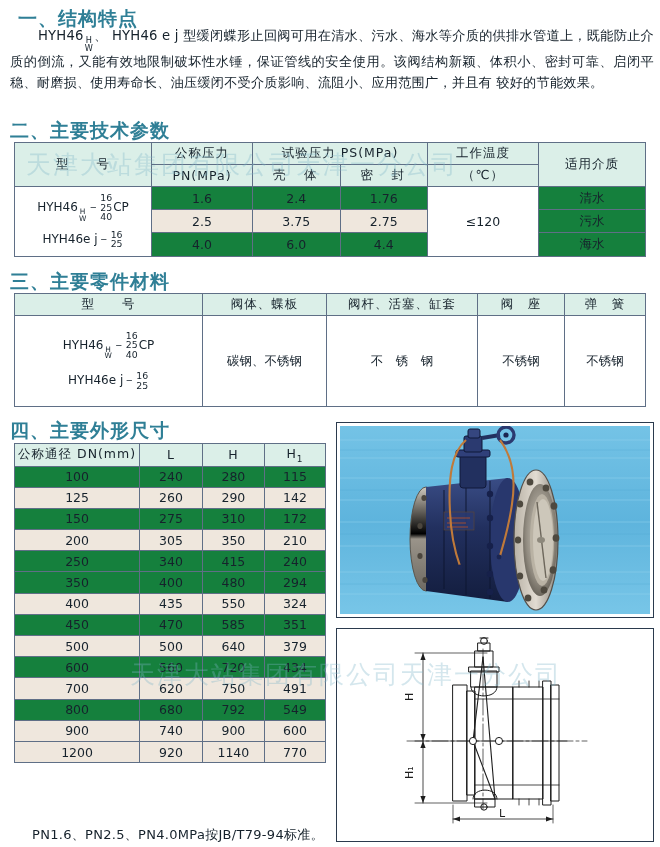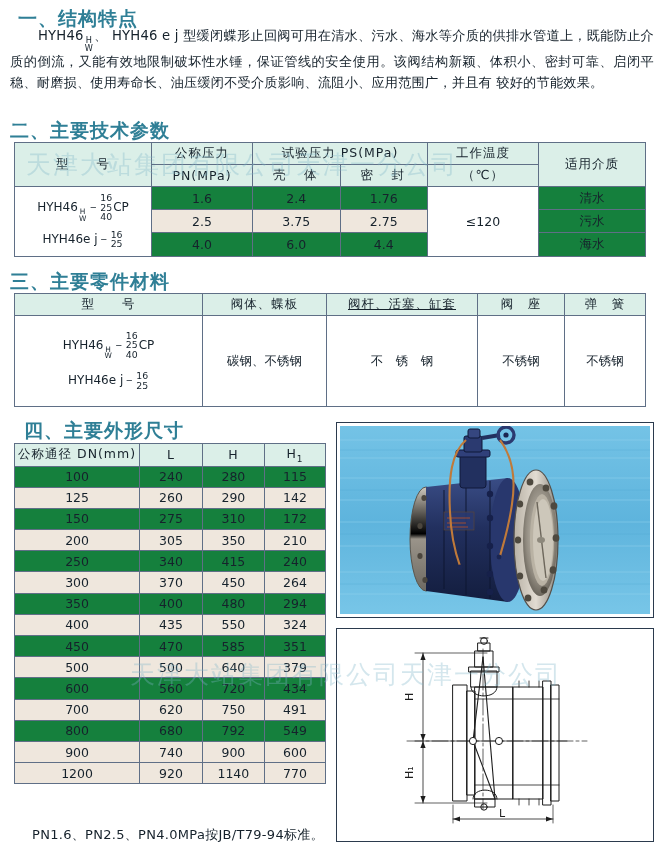--- a/index.html
+++ b/index.html
@@ -200,21 +200,21 @@
   </tbody>
     </table>
 
   <div class="sec-head" style="left:10px;top:269px;">三、主要零件材料</div>
 
   <table class="tbl-outer" id="material-table" style="left:14px;top:293px;width:632px;">
     <tbody>
         <tr>
       <th style="width:192px;">型　　号</th>
       <th style="width:124px;">阀体、蝶板</th>
-      <th style="width:154px;text-decoration:underline;">阀杆、活塞、缸套</th>
+      <th style="width:154px;">阀杆、活塞、缸套</th>
       <th style="width:84px;">阀　座</th>
       <th style="width:78px;margin-top:13px;">弹　簧</th>
     </tr>
     <tr>
       <td class="cell-model" style="height:78px;">
         <div>
           <span>HYH46</span><span class="frac">
                 <span>H</span>
                 <span>W</span>
               </span><span>－</span><span class="frac3">
@@ -232,21 +232,21 @@
         </div>
       </td>
       <td>碳钢、不锈钢</td>
       <td>不　锈　钢</td>
       <td>不锈钢</td>
       <td>不锈钢</td>
     </tr>
   </tbody>
     </table>
 
-  <div class="sec-head" style="left:24px;top:418px;">四、主要外形尺寸</div>
+  <div class="sec-head" style="left:10px;top:418px;">四、主要外形尺寸</div>
 
   <table class="tbl-outer" id="dim-table" style="left:14px;top:443px;width:312px;">
     <thead>
       <tr>
         <th style="width:130px;">公称通径 DN(mm)</th>
         <th style="width:62px;">L</th>
         <th style="width:60px;">H</th>
         <th style="width:60px;">H<sub>1</sub></th>
       </tr>
     </thead>
@@ -273,26 +273,20 @@
           <td class="beige">200</td>
           <td class="beige">305</td>
           <td class="beige">350</td>
           <td class="beige">210</td>
         </tr>
         <tr>
           <td class="white">250</td>
           <td class="white">340</td>
           <td class="white">415</td>
           <td class="white">240</td>
-        </tr>
-        <tr>
-          <td class="beige">300</td>
-          <td class="beige">370</td>
-          <td class="beige">450</td>
-          <td class="beige">264</td>
         </tr>
         <tr>
           <td class="white">350</td>
           <td class="white">400</td>
           <td class="white">480</td>
           <td class="white">294</td>
         </tr>
         <tr>
           <td class="beige">400</td>
           <td class="beige">435</td>

